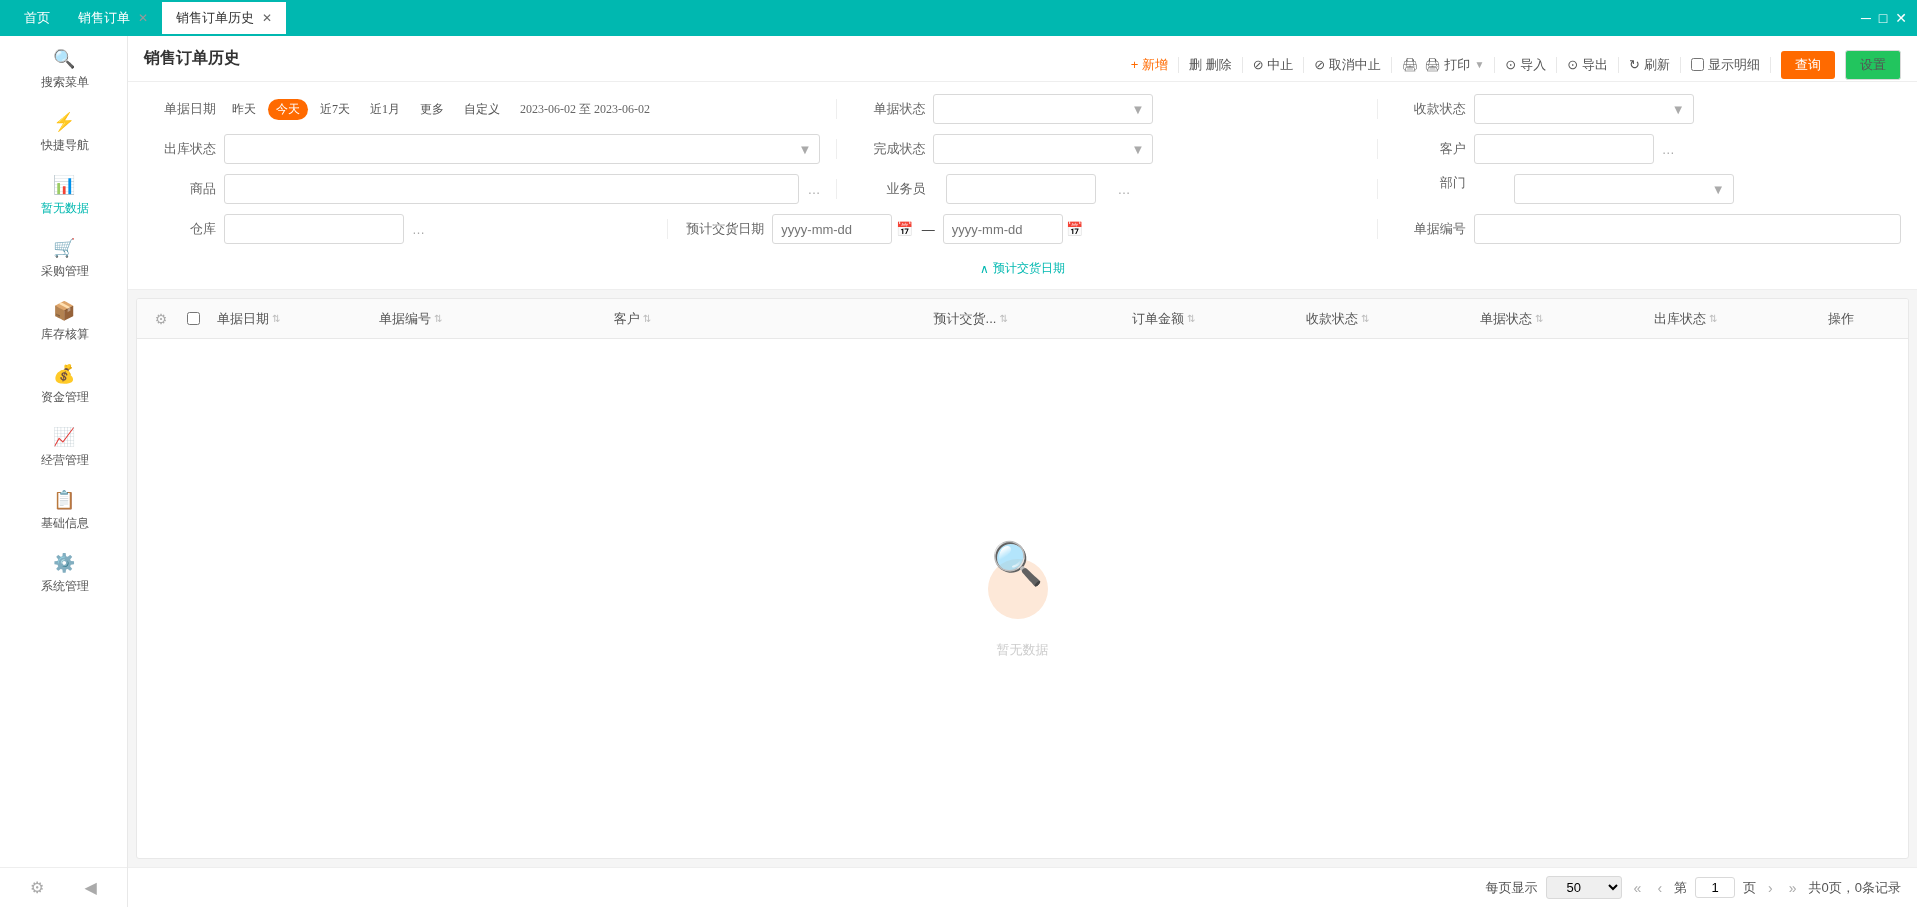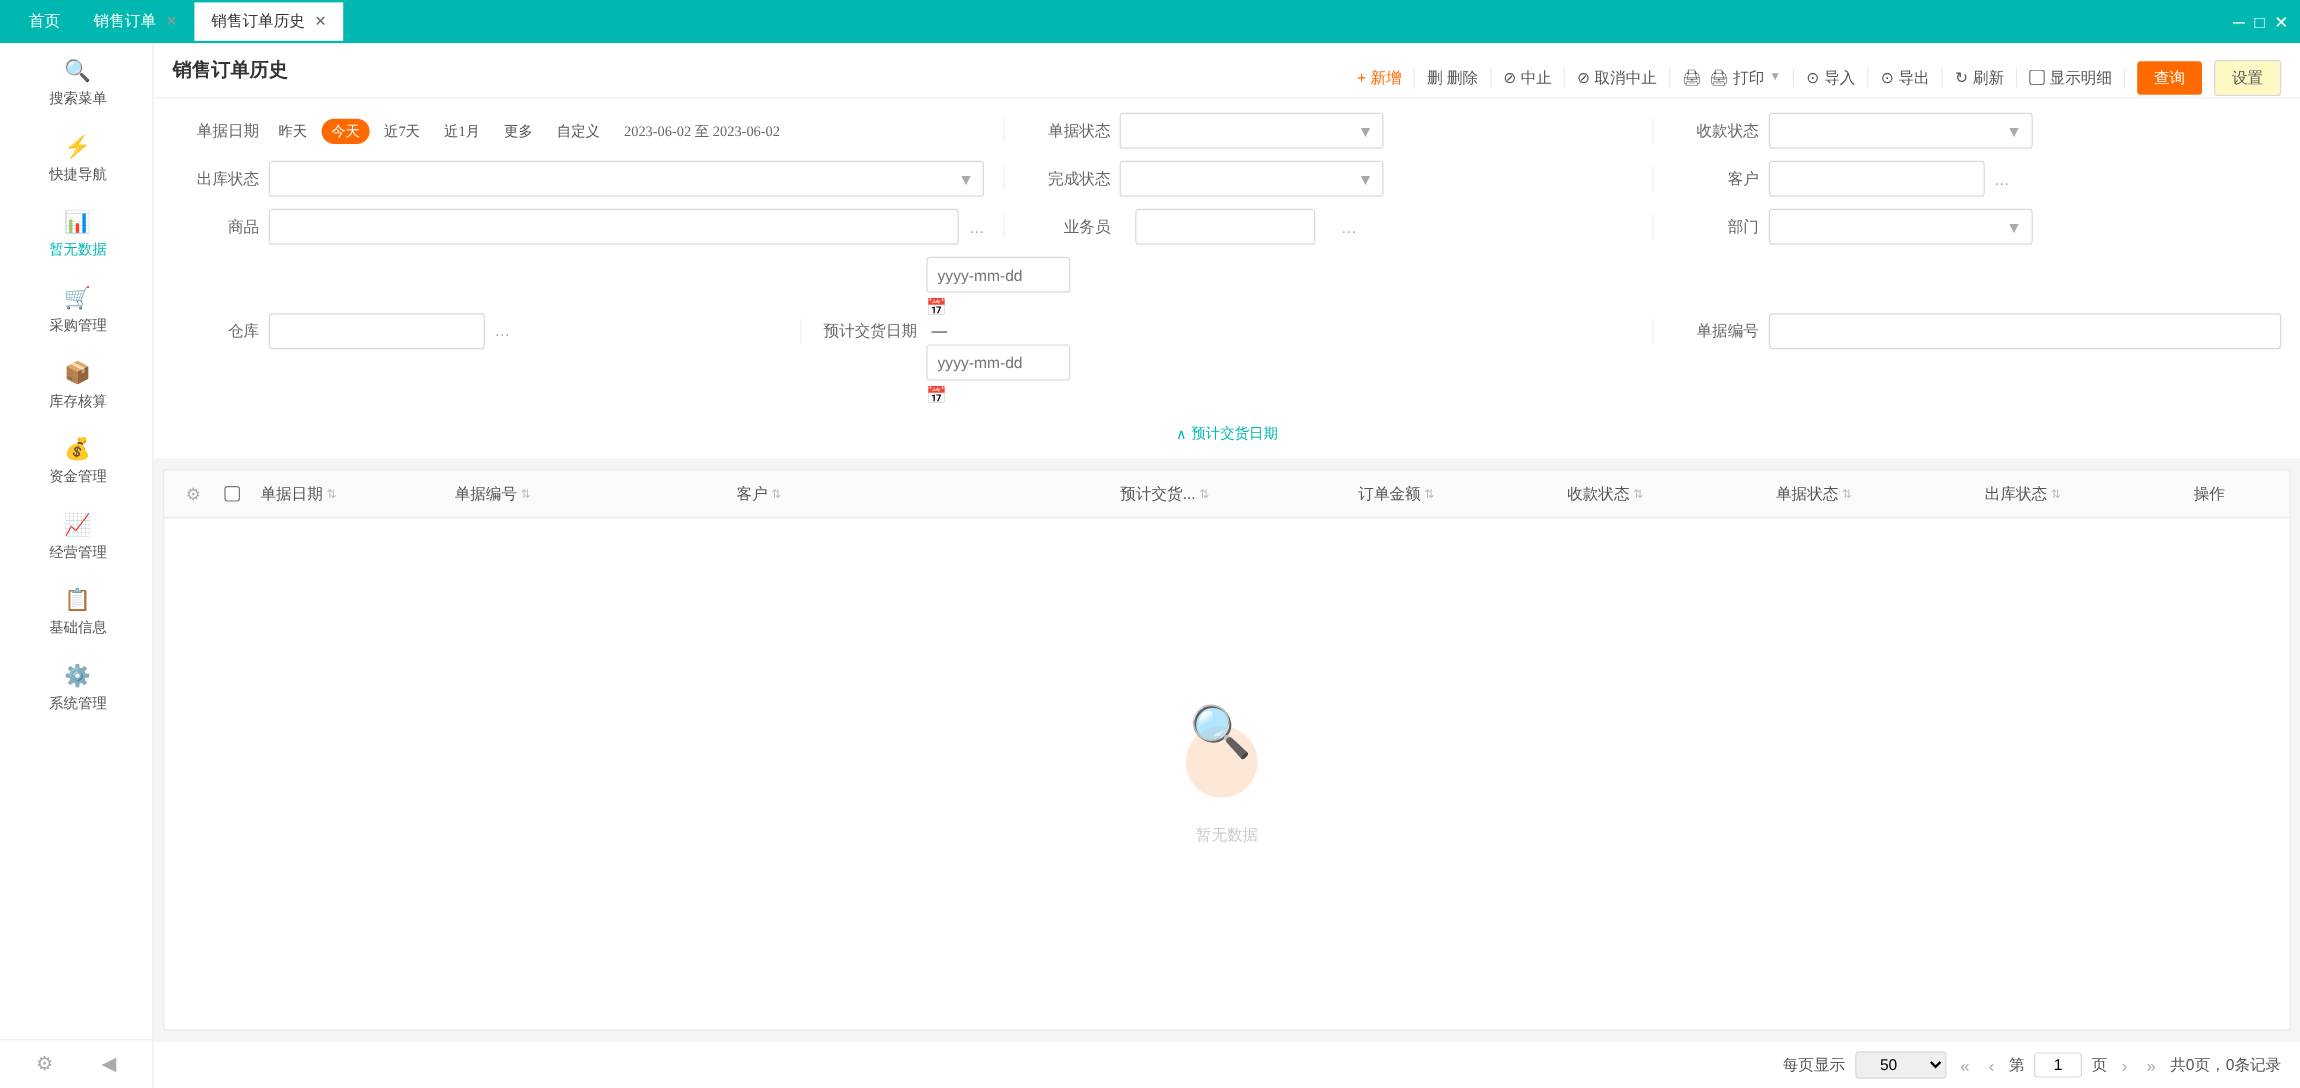--- a/index.html
+++ b/index.html
@@ -27,40 +27,40 @@
 
     
     .content { flex: 1; display: flex; flex-direction: column; overflow: hidden; background: #f5f5f5; }
 
     
     .page-header { background: #fff; padding: 12px 16px 0; border-bottom: 1px solid #eee; display: flex; align-items: center; justify-content: space-between; flex-shrink: 0; }
     .page-title { font-size: 16px; font-weight: 600; color: #333; padding-bottom: 12px; }
     .toolbar { display: flex; align-items: center; gap: 10px; flex-shrink: 0; }
     .toolbar-btn { display: flex; align-items: center; gap: 4px; font-size: 13px; cursor: pointer; color: #555; white-space: nowrap; }
     .toolbar-btn.primary { background: #ff6a00; color: #fff; border: none; padding: 5px 14px; border-radius: 3px; cursor: pointer; font-size: 13px; }
-    .toolbar-btn.secondary { background: #fef9c3; color: #555; border: 1px solid #d9d9d9; padding: 5px 14px; border-radius: 3px; cursor: pointer; font-size: 13px; }
+    .toolbar-btn.secondary { background: #22c55e; color: #555; border: 1px solid #d9d9d9; padding: 5px 14px; border-radius: 3px; cursor: pointer; font-size: 13px; }
     .toolbar-separator { width: 1px; height: 16px; background: #e8e8e8; }
     .show-detail { display: flex; align-items: center; gap: 4px; font-size: 13px; color: #555; cursor: pointer; }
     .show-detail input[type=checkbox] { cursor: pointer; }
 
     
     .filter-area { background: #fff; padding: 12px 16px; border-bottom: 1px solid #eee; flex-shrink: 0; }
     .filter-row { display: flex; align-items: center; gap: 0; margin-bottom: 10px; flex-wrap: wrap; }
     .filter-row:last-child { margin-bottom: 0; }
     .filter-label { color: #666; font-size: 13px; min-width: 72px; text-align: right; margin-right: 8px; white-space: nowrap; }
     .date-filter { display: flex; align-items: center; gap: 4px; flex: 1; font-family: Liberation Serif, serif; }
     .date-chip { padding: 2px 8px; border-radius: 3px; font-size: 12px; cursor: pointer; color: #555; }
     .date-chip.active { background: #ff6a00; color: #fff; border-radius: 12px; }
     .date-range { font-size: 12px; color: #666; margin-left: 8px; }
     .filter-select { border: 1px solid #d9d9d9; border-radius: 3px; padding: 4px 8px; font-size: 13px; color: #333; background: #fff; cursor: pointer; display: flex; align-items: center; justify-content: space-between; min-width: 220px; height: 30px; }
     .filter-select .arrow { color: #aaa; margin-left: 8px; }
     .filter-input { border: 1px solid #d9d9d9; border-radius: 3px; padding: 4px 8px; font-size: 13px; color: #333; background: #fff; min-width: 200px; height: 30px; outline: none; }
     .filter-dots { color: #aaa; margin-left: 8px; cursor: pointer; }
     .filter-divider { width: 1px; height: 20px; background: #eee; margin: 0 16px; }
-    .date-input-group { display: flex; gap: 4px; flex-direction: column; }
+    .date-input-group { display: flex; align-items: center; gap: 4px; }
     .date-input { border: 1px solid #d9d9d9; border-radius: 3px; padding: 4px 8px; font-size: 13px; color: #ccc; background: #fff; width: 120px; height: 30px; }
     .calendar-icon { color: #aaa; cursor: pointer; font-size: 14px; }
     .collapse-row { display: flex; align-items: center; justify-content: center; padding: 6px 0 0; cursor: pointer; color: #00b8b0; font-size: 12px; gap: 4px; }
 
     
     .table-area { flex: 1; overflow: auto; background: #fff; margin: 8px; border-radius: 3px; border: 1px solid #e8e8e8; display: flex; flex-direction: column; }
     .table-header { display: flex; align-items: center; background: #fafafa; border-bottom: 1px solid #e8e8e8; padding: 0 8px; height: 40px; flex-shrink: 0; }
     .col-settings { width: 32px; display: flex; align-items: center; justify-content: center; cursor: pointer; color: #aaa; font-size: 14px; }
     .col-checkbox { width: 32px; display: flex; align-items: center; justify-content: center; }
     .col-checkbox input { cursor: pointer; }
@@ -260,21 +260,21 @@
           <span class="filter-input" style="display:inline-block;flex:1;"></span>
           <span class="filter-dots">…</span>
         </div>
         <div class="filter-divider"></div>
         <div style="display:flex;align-items:center;flex:1.5;gap:13px;">
           <span class="filter-label">业务员</span>
           <span class="filter-input" style="display:inline-block;min-width:150px;"></span>
           <span class="filter-dots">…</span>
         </div>
         <div class="filter-divider"></div>
-        <div style="display:flex;align-items:center;flex:1.5;">
+        <div style="display:flex;align-items:flex-start;flex:1.5;gap:40px;">
           <span class="filter-label">部门</span>
           <div class="filter-select">
             <span></span>
             <span class="arrow">▼</span>
           </div>
         </div>
       </div>
 
       <div class="filter-row">
         <div style="display:flex;align-items:center;flex:1.5;">

